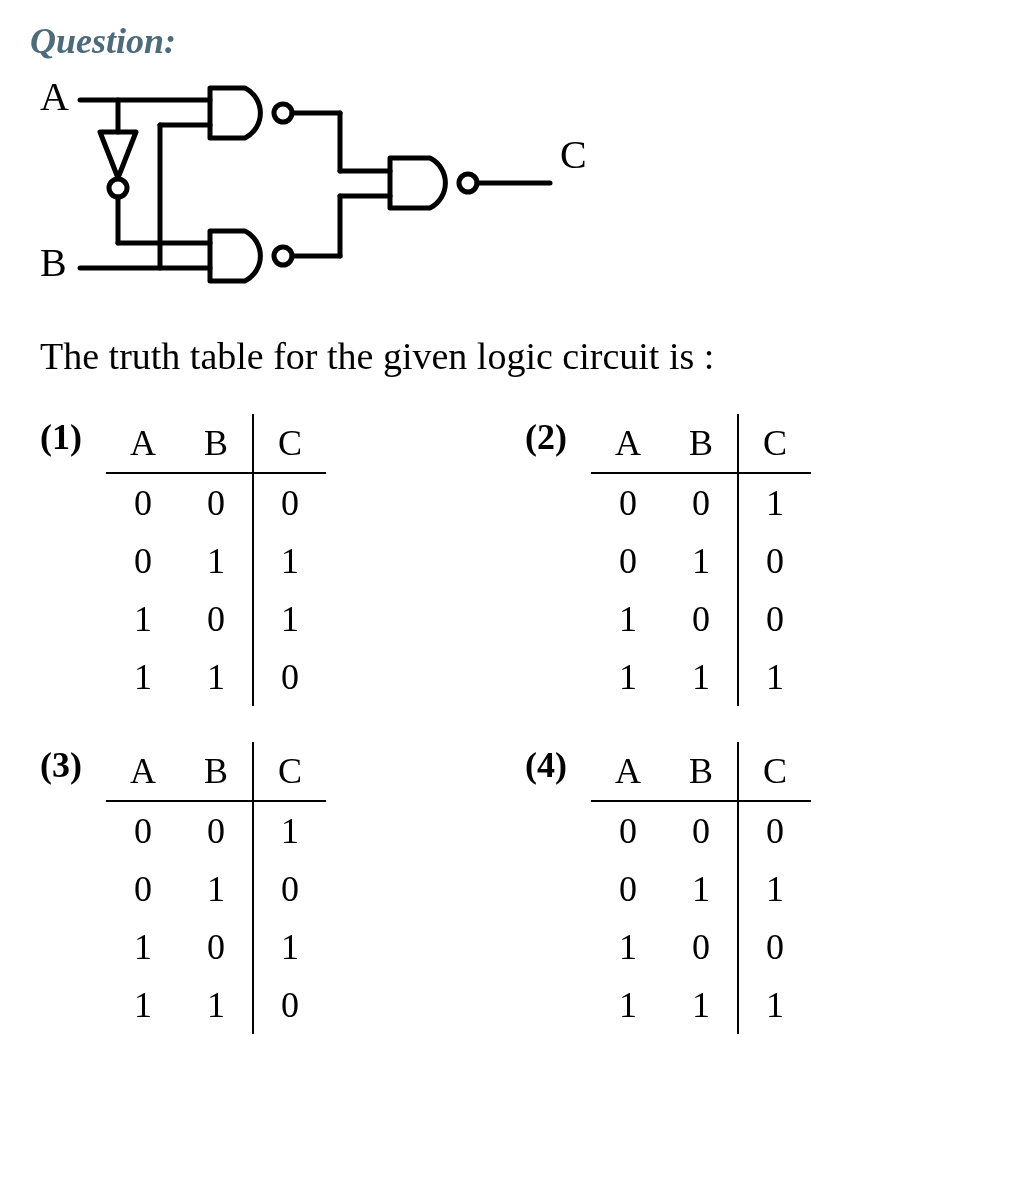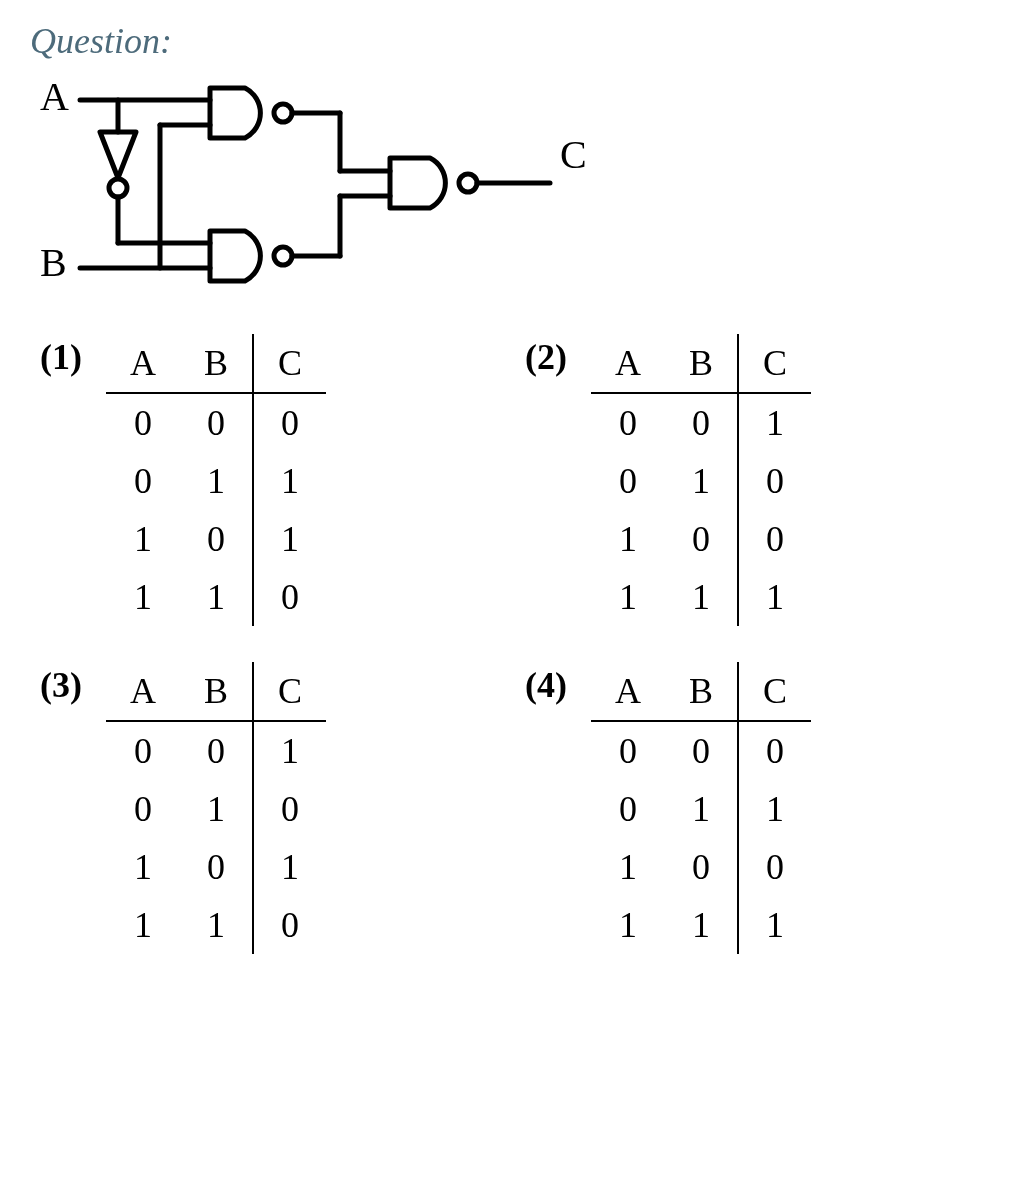--- a/index.html
+++ b/index.html
@@ -11,21 +11,21 @@
     font-family: "Palatino Linotype", "Book Antiqua", Palatino, Georgia, serif;
     color: #000000;
     font-size: 34px;
   }
   .page {
     box-sizing: border-box;
     padding: 20px 40px 40px 40px;
   }
   .heading {
     font-style: italic;
-    font-weight: normal;
+    font-weight: bold;
     color: #4d6b7b;
     font-size: 36px;
     margin-bottom: 6px;
     margin-left: -10px;
     position: relative;
   }
   .heading::after {
     
     content: "";
   }
@@ -125,20 +125,21 @@
         <line x1="300" y1="128" x2="350" y2="128"></line>
 
         <path d="M350,90 L390,90 A28,28 0 0 1 390,140 L350,140 Z"></path>
         <circle cx="428" cy="115" r="9"></circle>
 
         <line x1="437" y1="115" x2="510" y2="115"></line>
       </g>
     </svg>
   </div>
 
+  <div class="question-text">The truth table for the given logic circuit is :</div>
 
   <div class="options">
 
     <div class="option">
       <div class="option-label">(1)</div>
       <table class="truth">
         <tbody>
             <tr>
           <th>A</th>
           <th>B</th>

